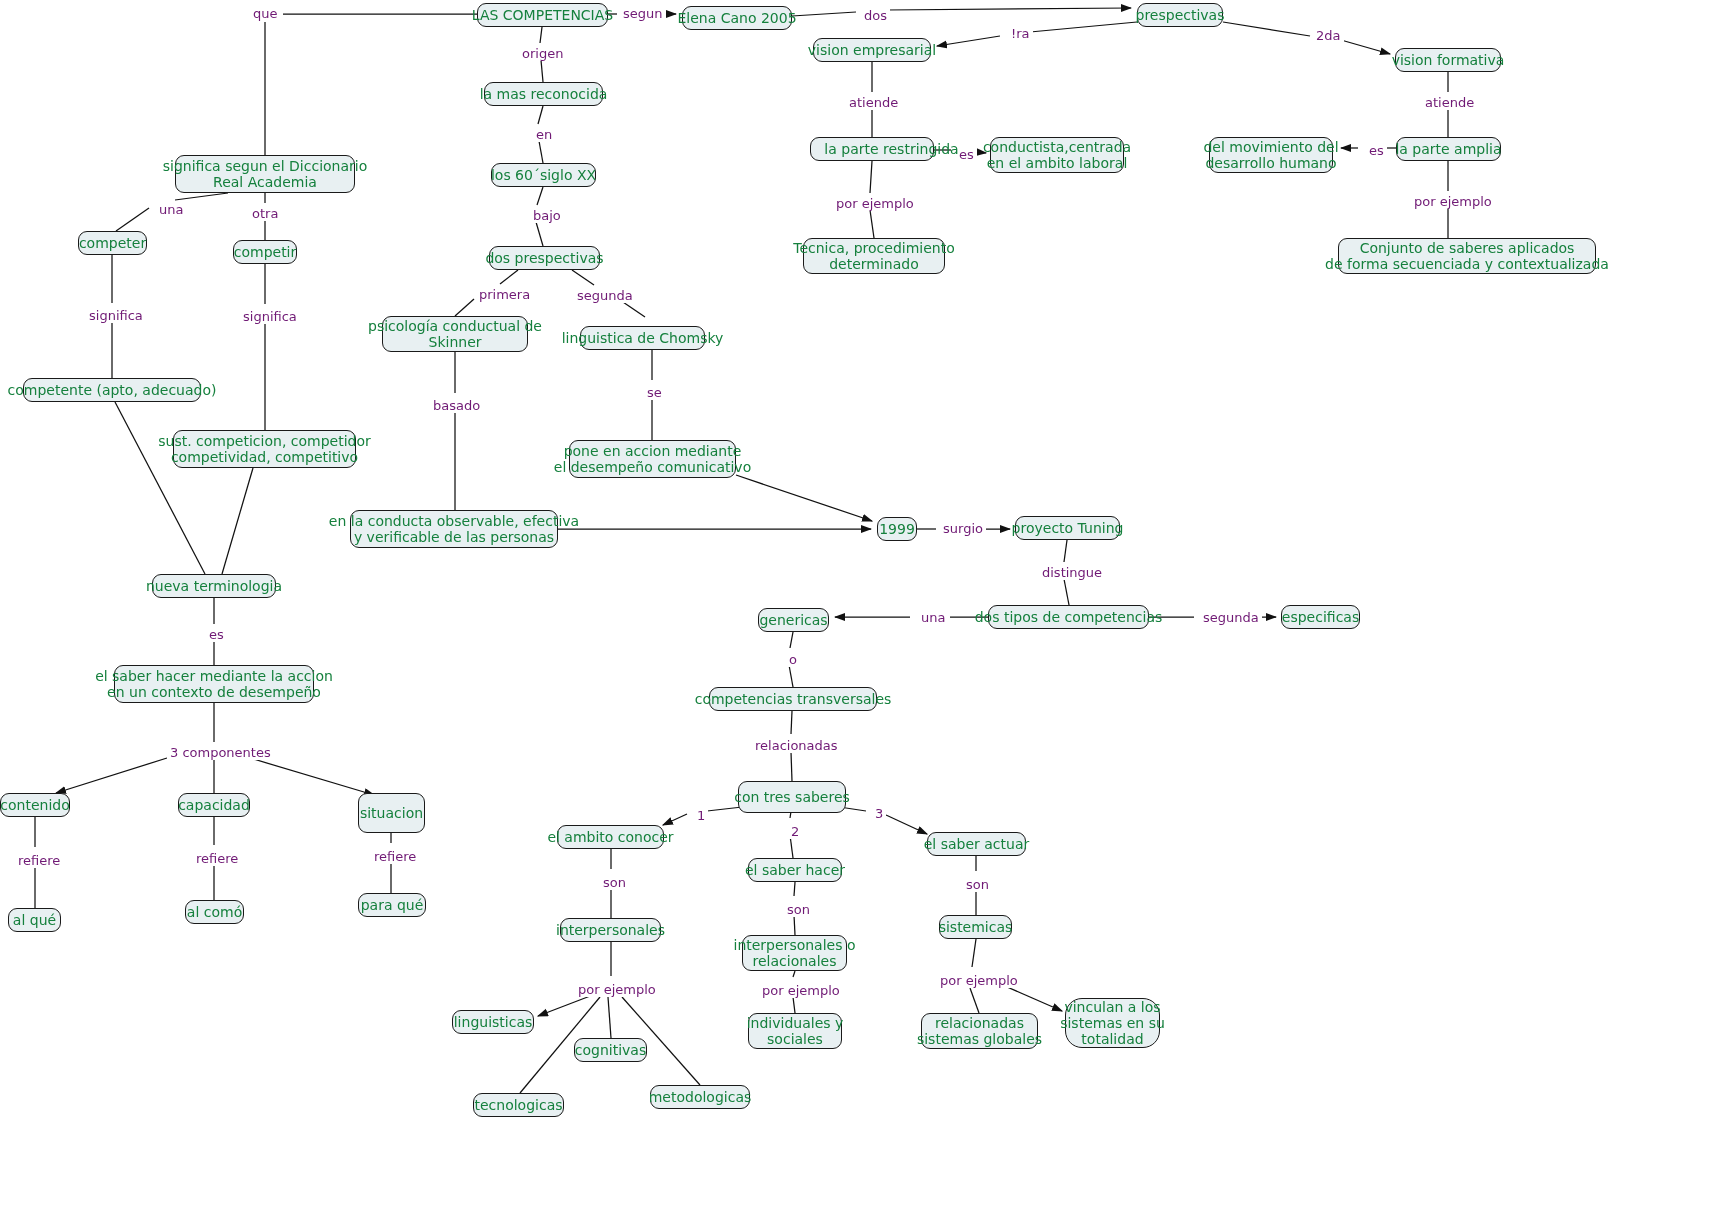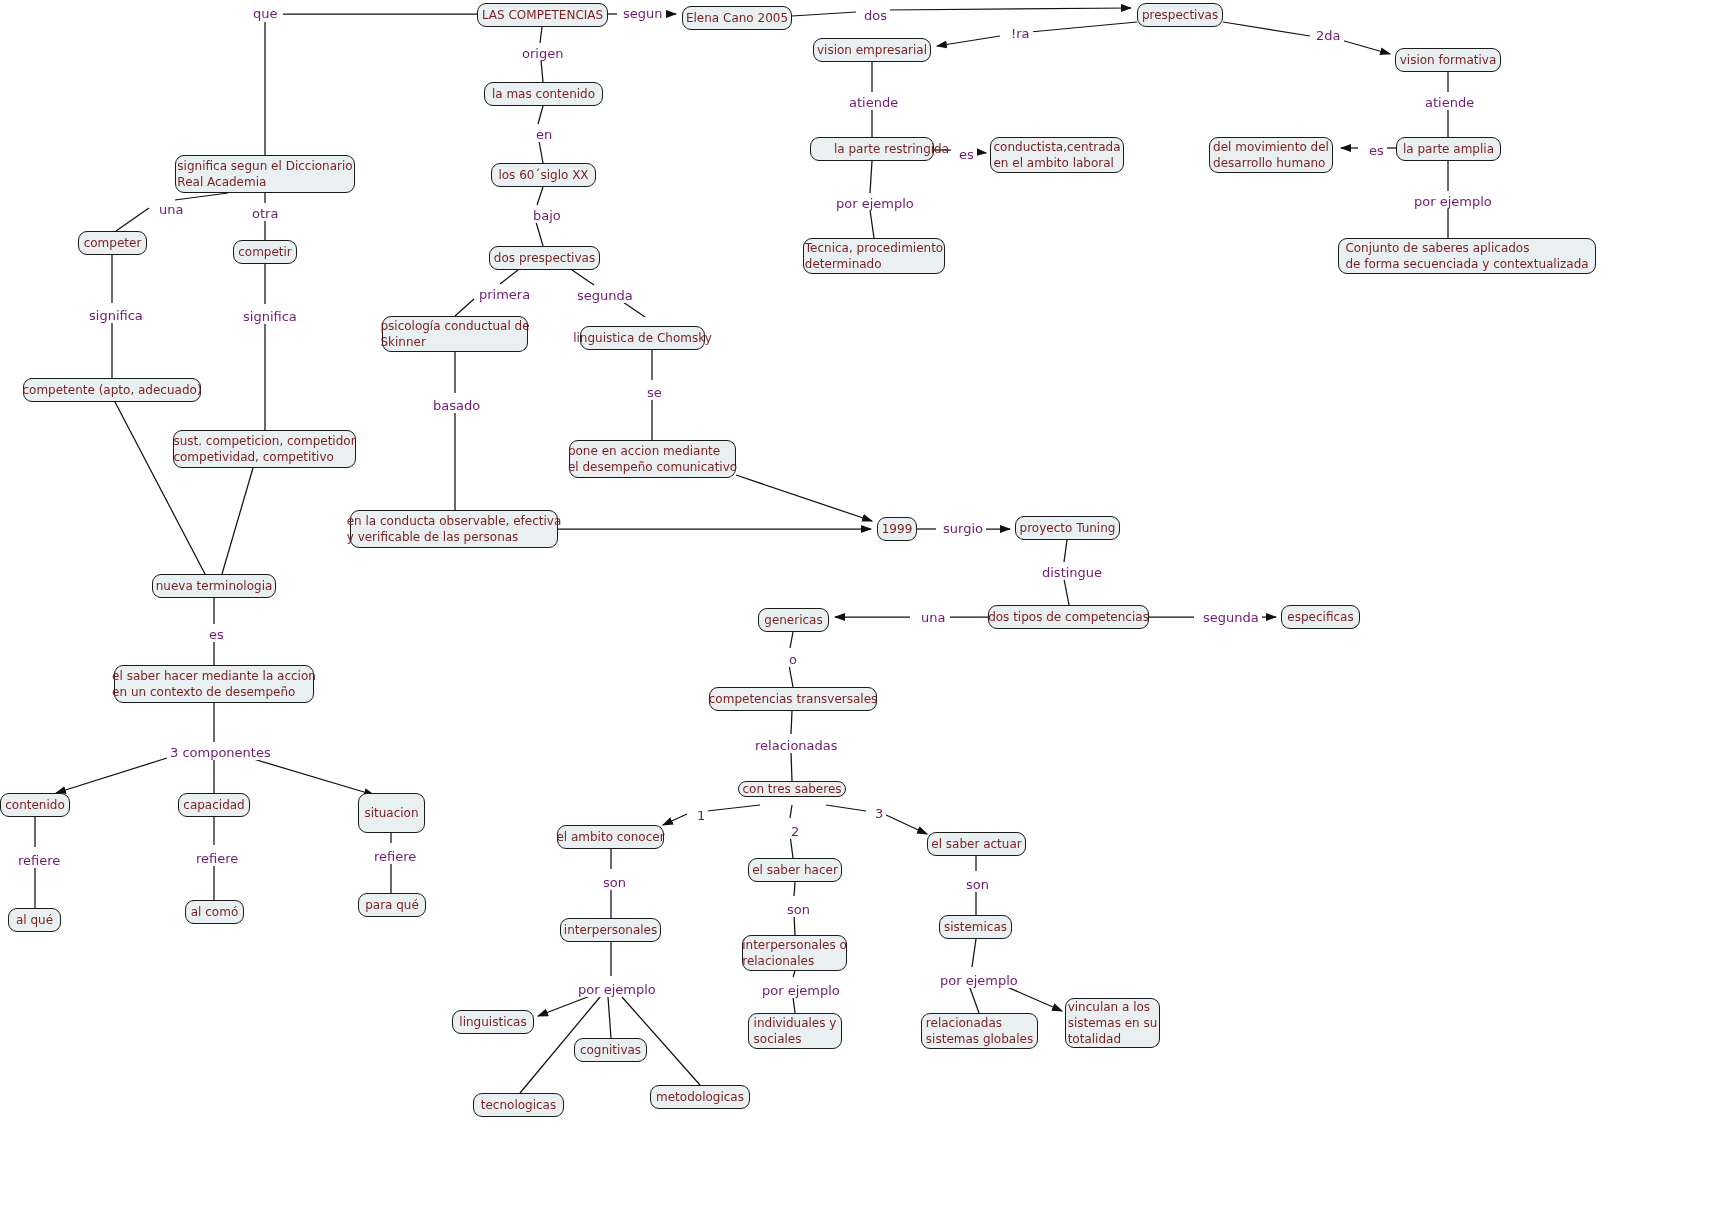--- a/index.html
+++ b/index.html
@@ -5,24 +5,24 @@
   html,body{margin:0;padding:0;background:#ffffff;}
   body{font-family:"DejaVu Sans","Liberation Sans",sans-serif;}
   #canvas{position:relative;width:1716px;height:1225px;background:#ffffff;overflow:hidden;}
   #edges{position:absolute;left:0;top:0;width:1716px;height:1225px;pointer-events:none;}
   .node{
     position:absolute;
     box-sizing:border-box;
     background:#e8f0f2;
     border:1px solid #1a1a1a;
     border-radius:9px;
-    color:#7f1d1d;
-    font-size:12px;
+    color:#15803d;
+    font-size:14px;
     line-height:16px;
-    text-align:left;
+    text-align:center;
     display:flex;
     align-items:center;
     justify-content:center;
     padding:3px 8px;
     white-space:pre;
     z-index:3;
   }
   .lbl{
     position:absolute;
     color:#701a75;
@@ -197,21 +197,21 @@
       <path d="M998,983 L1062,1011" marker-end="url(#ah)"></path>
     </g>
   </svg>
 
   <div id="nodes-layer">
       <div class="node" style="left: 477px; top: 3px; width: 131px; height: 24px;">LAS COMPETENCIAS</div>
       <div class="node" style="left: 682px; top: 6px; width: 110px; height: 24px;">Elena Cano 2005</div>
       <div class="node" style="left: 1137px; top: 3px; width: 86px; height: 24px;">prespectivas</div>
       <div class="node" style="left: 813px; top: 38px; width: 118px; height: 24px;">vision empresarial</div>
       <div class="node" style="left: 1395px; top: 48px; width: 106px; height: 24px;">vision formativa</div>
-      <div class="node" style="left: 484px; top: 82px; width: 119px; height: 24px;">la mas contenido</div>
+      <div class="node" style="left: 484px; top: 82px; width: 119px; height: 24px;">la mas reconocida</div>
       <div class="node" style="left: 810px; top: 137px; width: 124px; height: 24px; padding-left: 47px;">la parte restringida</div>
       <div class="node" style="left: 990px; top: 137px; width: 134px; height: 36px;">conductista,centrada
 en el ambito laboral</div>
       <div class="node" style="left: 1209px; top: 137px; width: 124px; height: 36px;">del movimiento del
 desarrollo humano</div>
       <div class="node" style="left: 1396px; top: 137px; width: 105px; height: 24px;">la parte amplia</div>
       <div class="node" style="left: 175px; top: 155px; width: 180px; height: 38px;">significa segun el Diccionario
 Real Academia</div>
       <div class="node" style="left: 491px; top: 163px; width: 105px; height: 24px;">los 60´siglo XX</div>
       <div class="node" style="left: 78px; top: 231px; width: 69px; height: 24px;">competer</div>
@@ -233,35 +233,35 @@
 y verificable de las personas</div>
       <div class="node" style="left: 877px; top: 517px; width: 40px; height: 24px;">1999</div>
       <div class="node" style="left: 1015px; top: 516px; width: 105px; height: 24px;">proyecto Tuning</div>
       <div class="node" style="left: 152px; top: 574px; width: 124px; height: 24px;">nueva terminologia</div>
       <div class="node" style="left: 758px; top: 608px; width: 71px; height: 24px;">genericas</div>
       <div class="node" style="left: 988px; top: 605px; width: 161px; height: 24px;">dos tipos de competencias</div>
       <div class="node" style="left: 1281px; top: 605px; width: 79px; height: 24px;">especificas</div>
       <div class="node" style="left: 114px; top: 665px; width: 200px; height: 38px;">el saber hacer mediante la accion
 en un contexto de desempeño</div>
       <div class="node" style="left: 709px; top: 687px; width: 168px; height: 24px;">competencias transversales</div>
-      <div class="node" style="left: 738px; top: 781px; width: 108px; height: 16px;">con tres saberes</div>
+      <div class="node" style="left: 738px; top: 781px; width: 108px; height: 32px;">con tres saberes</div>
       <div class="node" style="left: 0px; top: 793px; width: 70px; height: 24px;">contenido</div>
       <div class="node" style="left: 178px; top: 793px; width: 72px; height: 24px;">capacidad</div>
       <div class="node" style="left: 358px; top: 793px; width: 67px; height: 40px;">situacion</div>
       <div class="node" style="left: 557px; top: 825px; width: 107px; height: 24px;">el ambito conocer</div>
       <div class="node" style="left: 927px; top: 832px; width: 99px; height: 24px;">el saber actuar</div>
       <div class="node" style="left: 748px; top: 858px; width: 94px; height: 24px;">el saber hacer</div>
       <div class="node" style="left: 8px; top: 908px; width: 53px; height: 24px;">al qué</div>
       <div class="node" style="left: 185px; top: 900px; width: 59px; height: 24px;">al comó</div>
       <div class="node" style="left: 358px; top: 893px; width: 68px; height: 24px;">para qué</div>
       <div class="node" style="left: 939px; top: 915px; width: 73px; height: 24px;">sistemicas</div>
       <div class="node" style="left: 560px; top: 918px; width: 101px; height: 24px;">interpersonales</div>
       <div class="node" style="left: 742px; top: 935px; width: 105px; height: 36px;">interpersonales o
 relacionales</div>
-      <div class="node" style="left: 1065px; top: 998px; width: 95px; height: 50px;">vinculan a los
+      <div class="node" style="left: 1065px; top: 998px; width: 95px; height: 50px; border-radius: 17px;">vinculan a los
 sistemas en su
 totalidad</div>
       <div class="node" style="left: 748px; top: 1013px; width: 94px; height: 36px;">individuales y
 sociales</div>
       <div class="node" style="left: 452px; top: 1010px; width: 82px; height: 24px;">linguisticas</div>
       <div class="node" style="left: 921px; top: 1013px; width: 117px; height: 36px;">relacionadas
 sistemas globales</div>
       <div class="node" style="left: 574px; top: 1038px; width: 73px; height: 24px;">cognitivas</div>
       <div class="node" style="left: 473px; top: 1093px; width: 91px; height: 24px;">tecnologicas</div>
       <div class="node" style="left: 650px; top: 1085px; width: 100px; height: 24px;">metodologicas</div>

